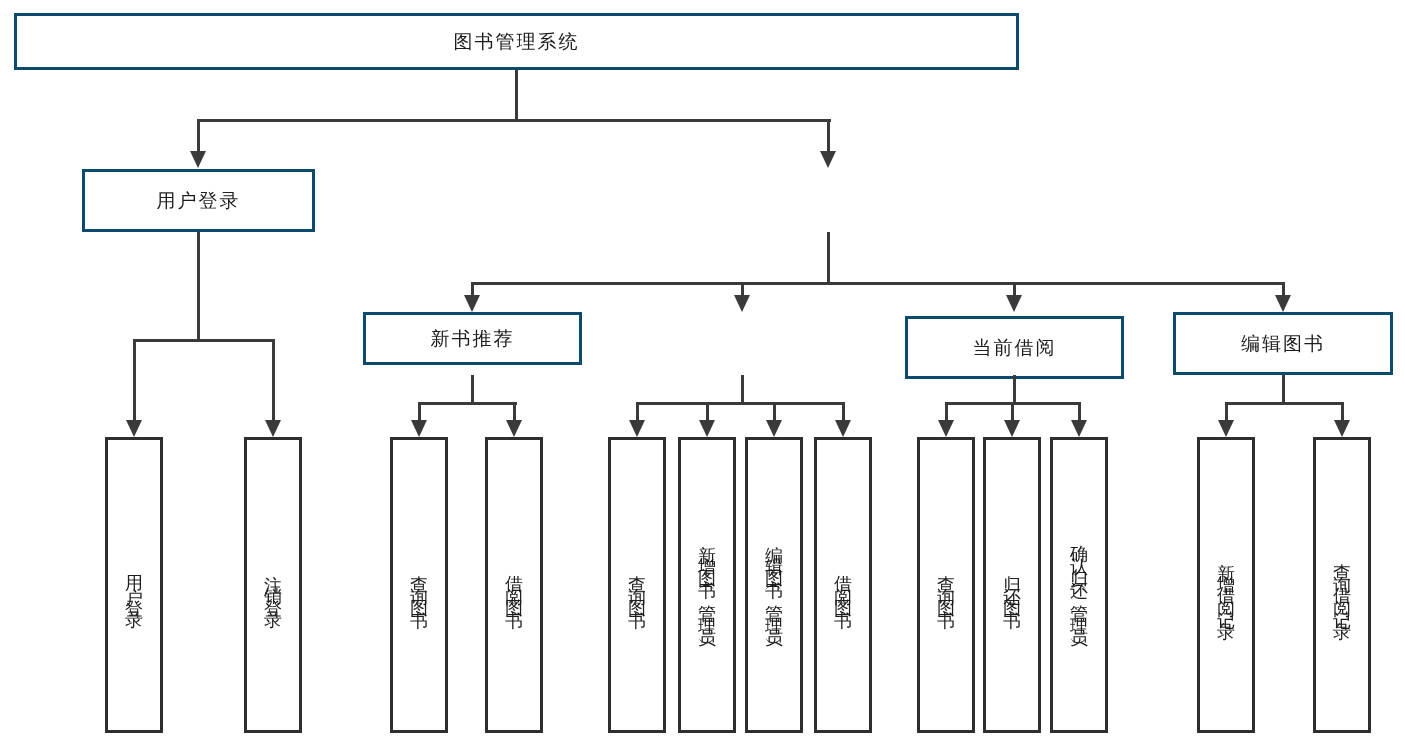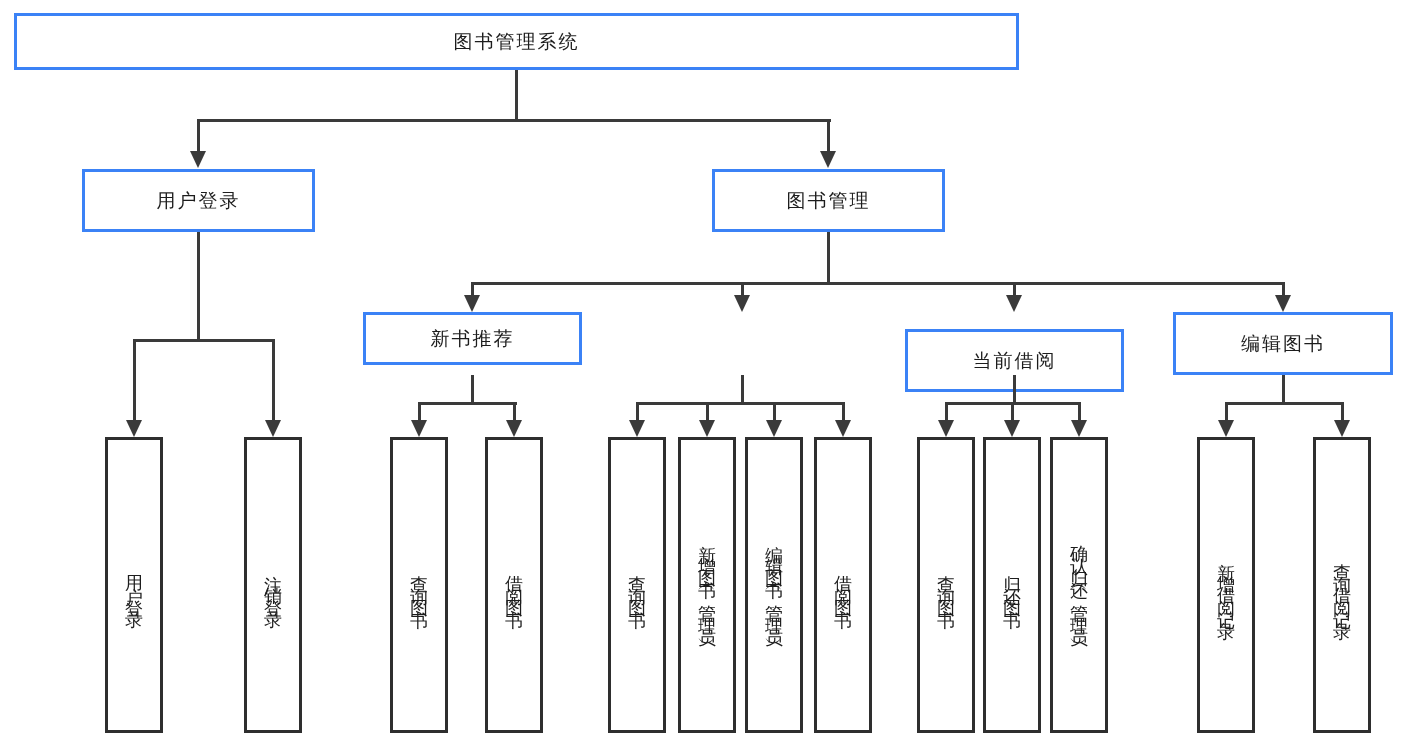--- a/index.html
+++ b/index.html
@@ -2,21 +2,21 @@
 <html><head>
 <meta charset="utf-8">
 <style>
   html,body{margin:0;padding:0;background:#fff;}
   .canvas{
     position:relative;width:1405px;height:747px;background:#ffffff;
     font-family:"Liberation Sans","DejaVu Sans",sans-serif;overflow:hidden;
   }
   .node{
     position:absolute;box-sizing:border-box;background:#ffffff;
-    border:3px solid #3b82f6;display:flex;align-items:center;justify-content:center;
+    border:3px solid #0c4a6e;display:flex;align-items:center;justify-content:center;
     font-size:19px;color:#1d1d1d;letter-spacing:2px;white-space:nowrap;
   }
   .leaf{
     position:absolute;box-sizing:border-box;background:#ffffff;
     border:3px solid #2e2e2e;display:flex;align-items:center;justify-content:center;
     width:58px;height:296px;top:437px;
   }
   .leaf span{
     writing-mode:vertical-rl;font-size:18px;letter-spacing:12px;
     color:#1d1d1d;line-height:1;
@@ -36,26 +36,25 @@
 </style>
 </head>
 <body>
 
 <div class="canvas">
 
   <div class="node" style="left:14px;top:13px;width:1005px;height:57px;">图书管理系统</div>
 
   <div class="node" style="left:82px;top:169px;width:233px;height:63px;">用户登录</div>
 
-  <div class="node" style="left:712px;top:169px;width:233px;height:63px;">图书管理</div>
 
   <div class="node" style="left:363px;top:312px;width:219px;height:53px;">新书推荐</div>
 
 
-  <div class="node" style="left:905px;top:329px;width:219px;height:63px;">当前借阅</div>
+  <div class="node" style="left:905px;top:316px;width:219px;height:63px;">当前借阅</div>
 
   <div class="node" style="left:1173px;top:312px;width:220px;height:63px;">编辑图书</div>
 
   <div class="leaf" style="left:105px;">
     <span>用户登录</span>
     </div>
   <div class="leaf" style="left:244px;">
     <span>注销登录</span>
     </div>
 

